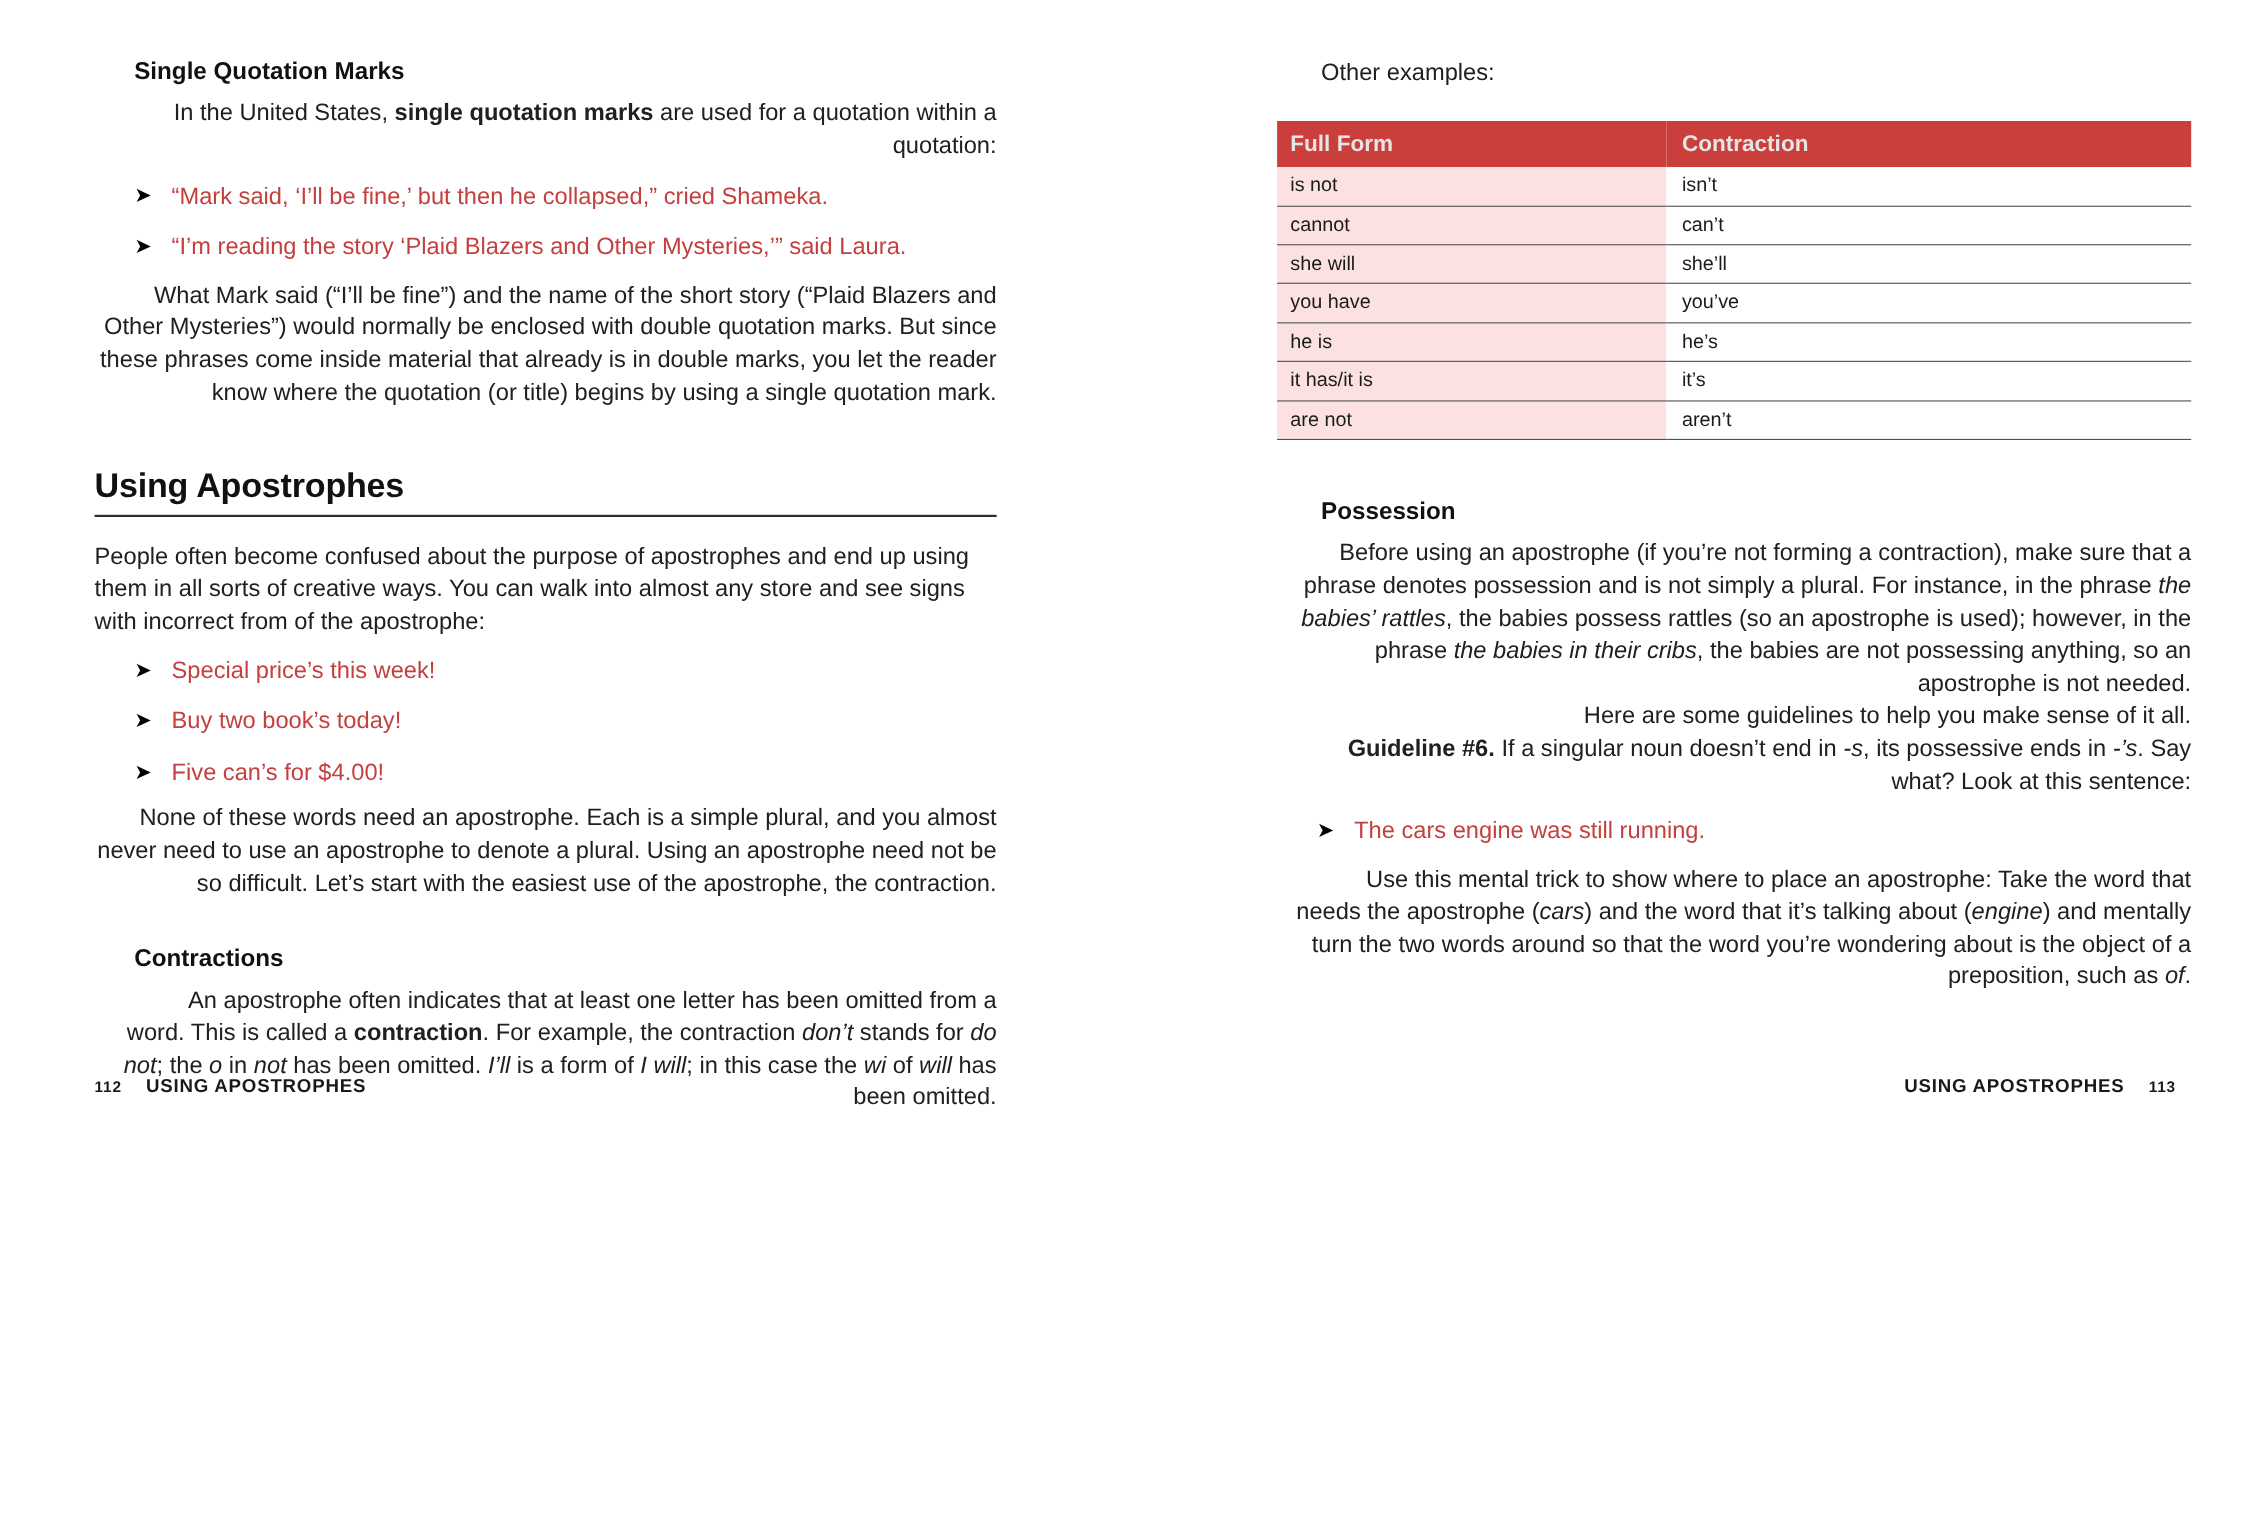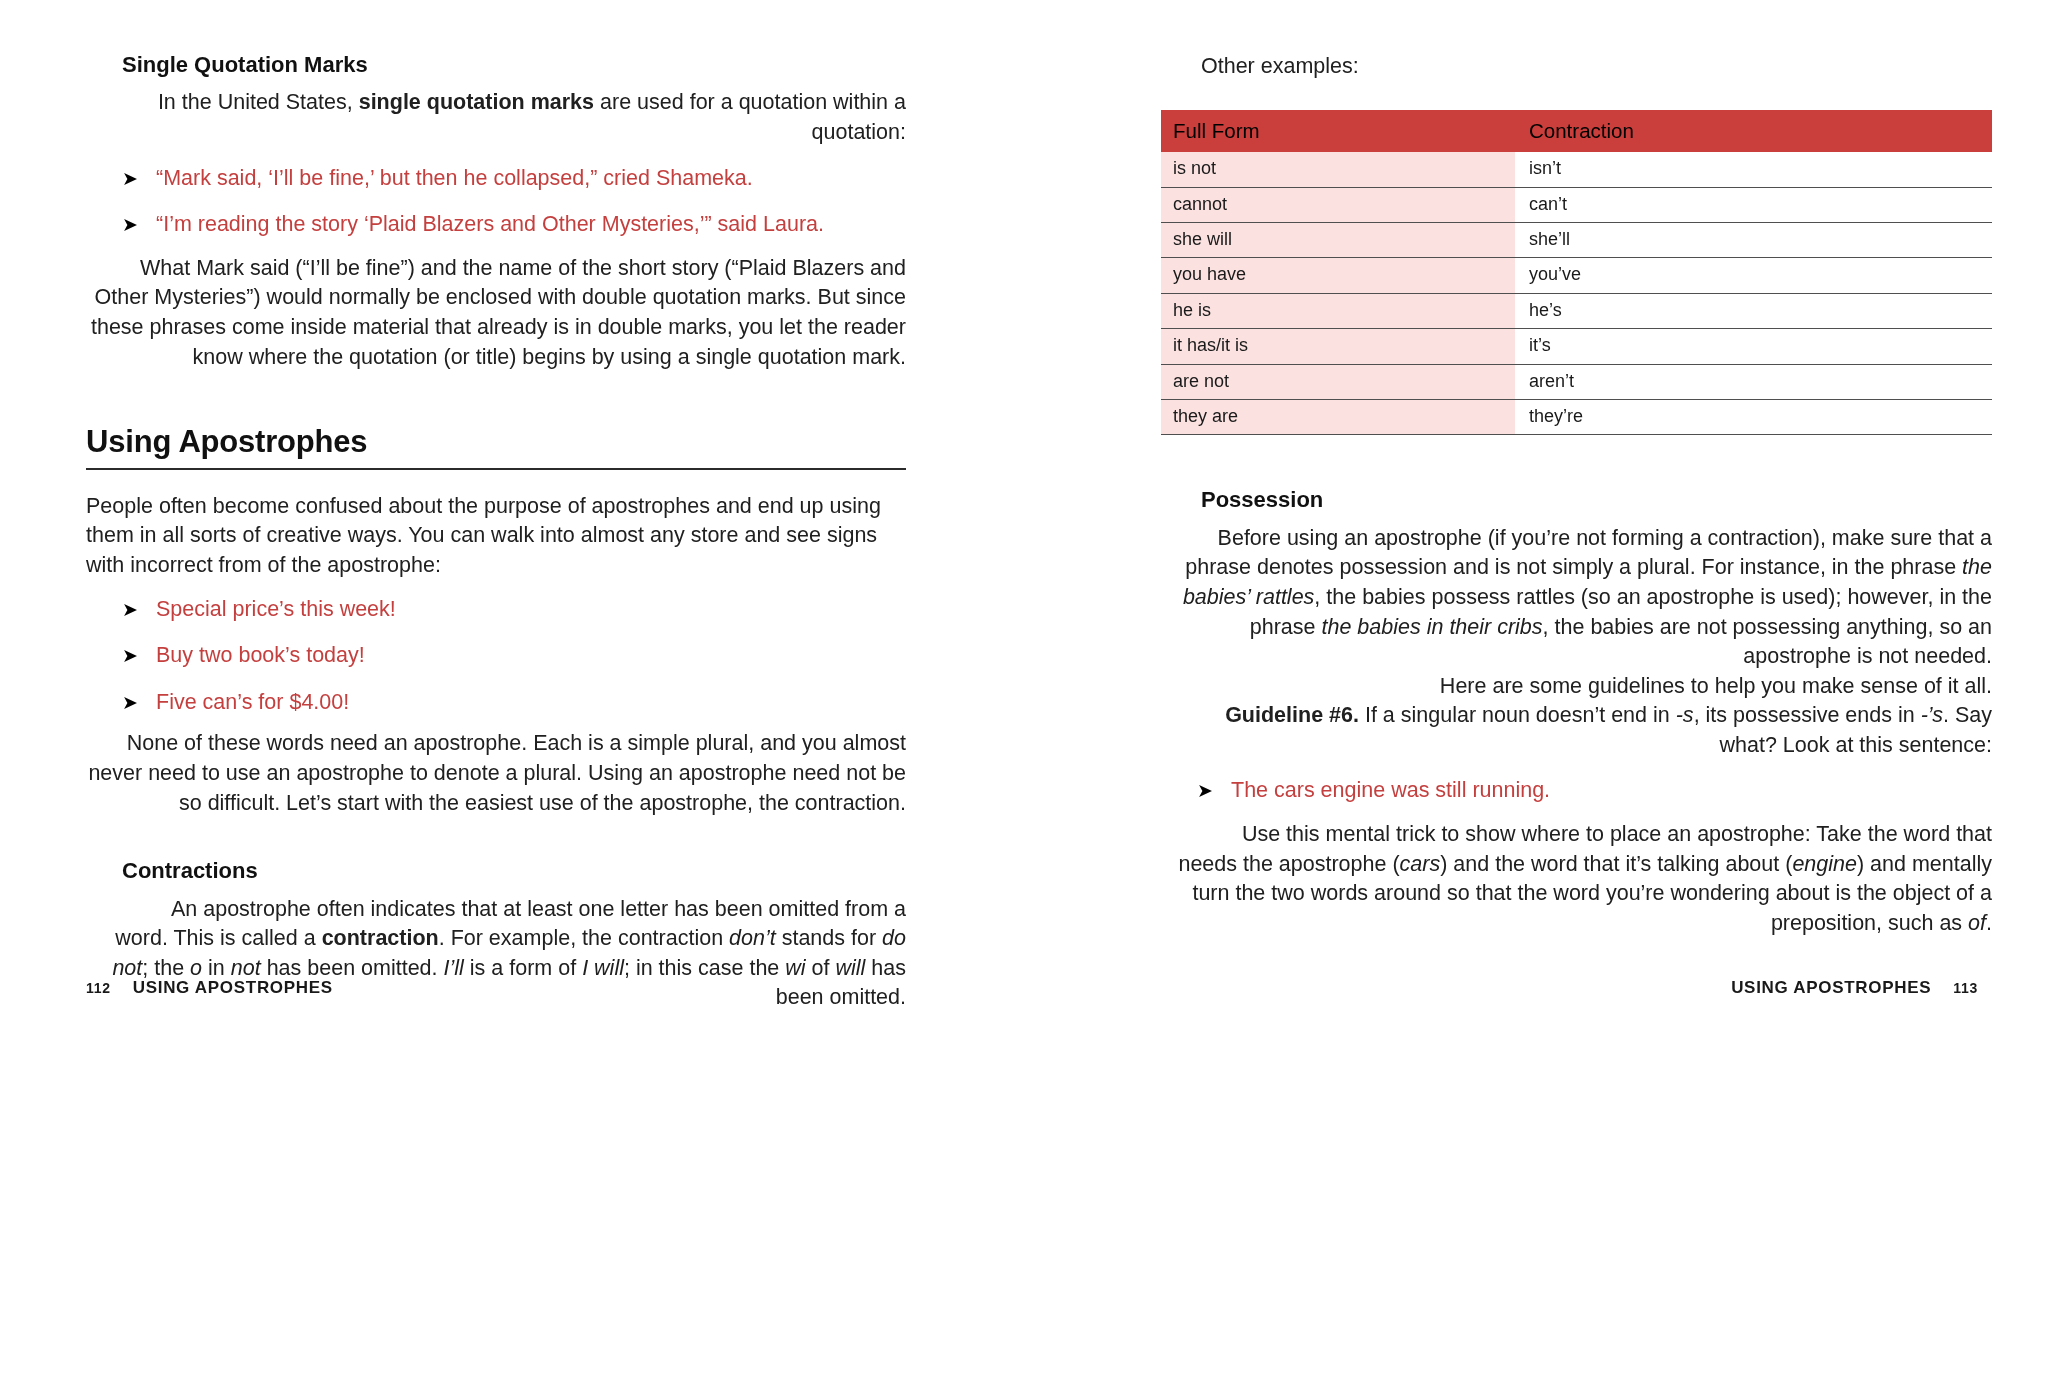--- a/index.html
+++ b/index.html
@@ -119,23 +119,23 @@
     line-height: 29.6px;
   }
   table.contractions {
     border-collapse: collapse;
     width: 100%;
     margin-top: 28px;
     table-layout: fixed;
   }
   table.contractions th {
     background: #ca3e3b;
-    color: #000000;
+    color: #e5e5e5;
     font-size: 20.5px;
-    font-weight: normal;
+    font-weight: bold;
     text-align: left;
     padding: 8px 0 9px 12px;
     line-height: 1.25;
   }
   table.contractions th.col2 { padding-left: 14px; }
   table.contractions td {
     font-size: 18px;
     padding: 5px 0 6px 12px;
     border-bottom: 1.6px solid #4f4f4f;
     line-height: 1.3;
@@ -270,24 +270,20 @@
           <td class="col2">he’s</td>
         </tr>
         <tr>
           <td class="col1">it has/it is</td>
           <td class="col2">it’s</td>
         </tr>
         <tr>
           <td class="col1">are not</td>
           <td class="col2">aren’t</td>
         </tr>
-        <tr>
-          <td class="col1">they are</td>
-          <td class="col2">they’re</td>
-        </tr>
       </tbody>
     </table>
 
     <div class="gap-xl"></div>
 
     <h2 class="h2 h2-right">Possession</h2>
 
     <p class="indent"><span>Before using an apostrophe (if you’re not forming a contraction), make sure that a phrase denotes possession and is not simply a plural. For instance, in the phrase </span><i>the babies’ rattles</i><span>, the babies possess rattles (so an apostrophe is used); however, in the phrase </span><i>the babies in their cribs</i><span>, the babies are not possessing anything, so an apostrophe is not needed.</span></p>
 
     <p class="indent">Here are some guidelines to help you make sense of it all.</p>

